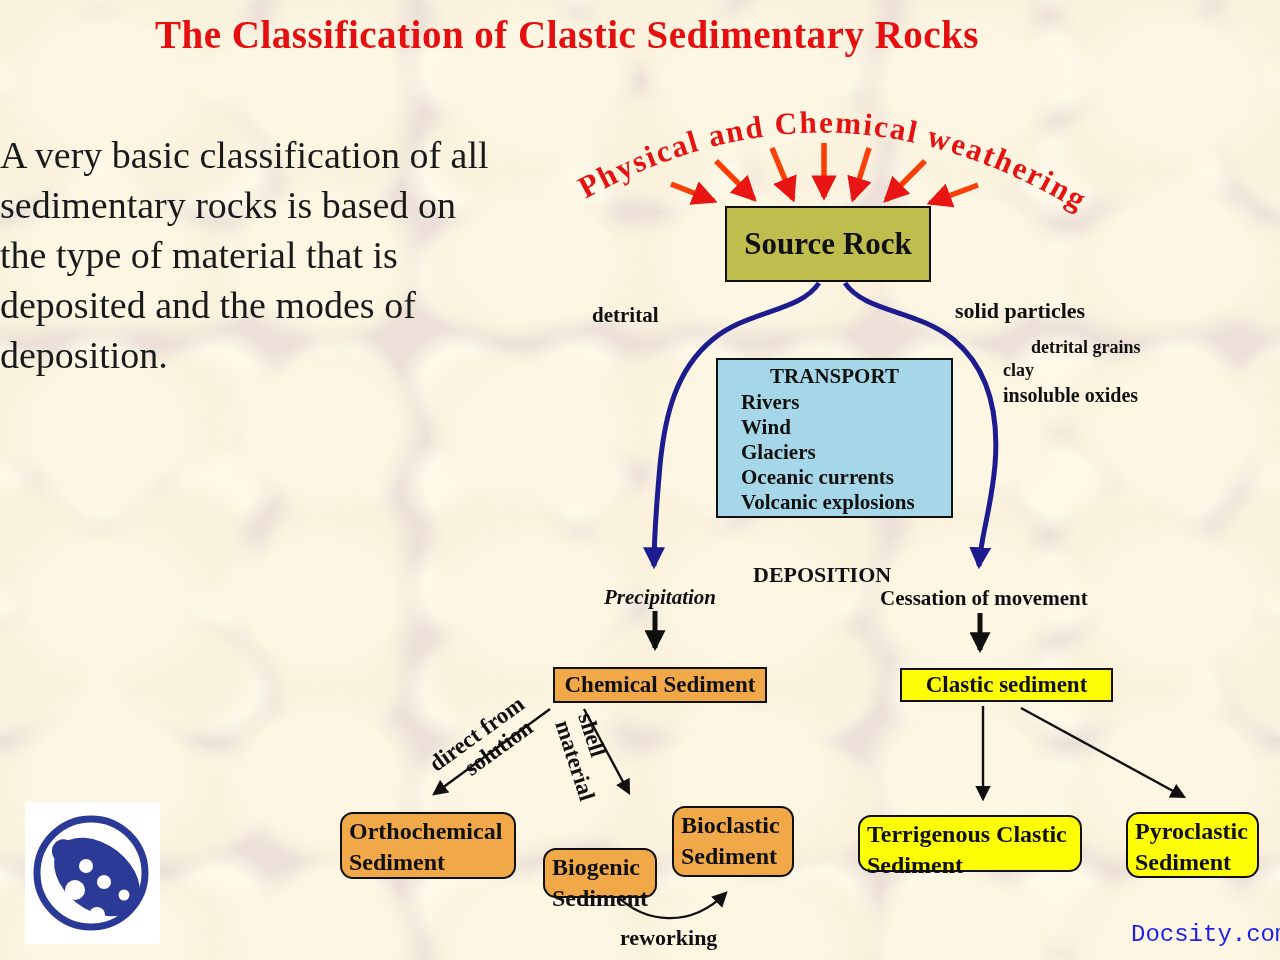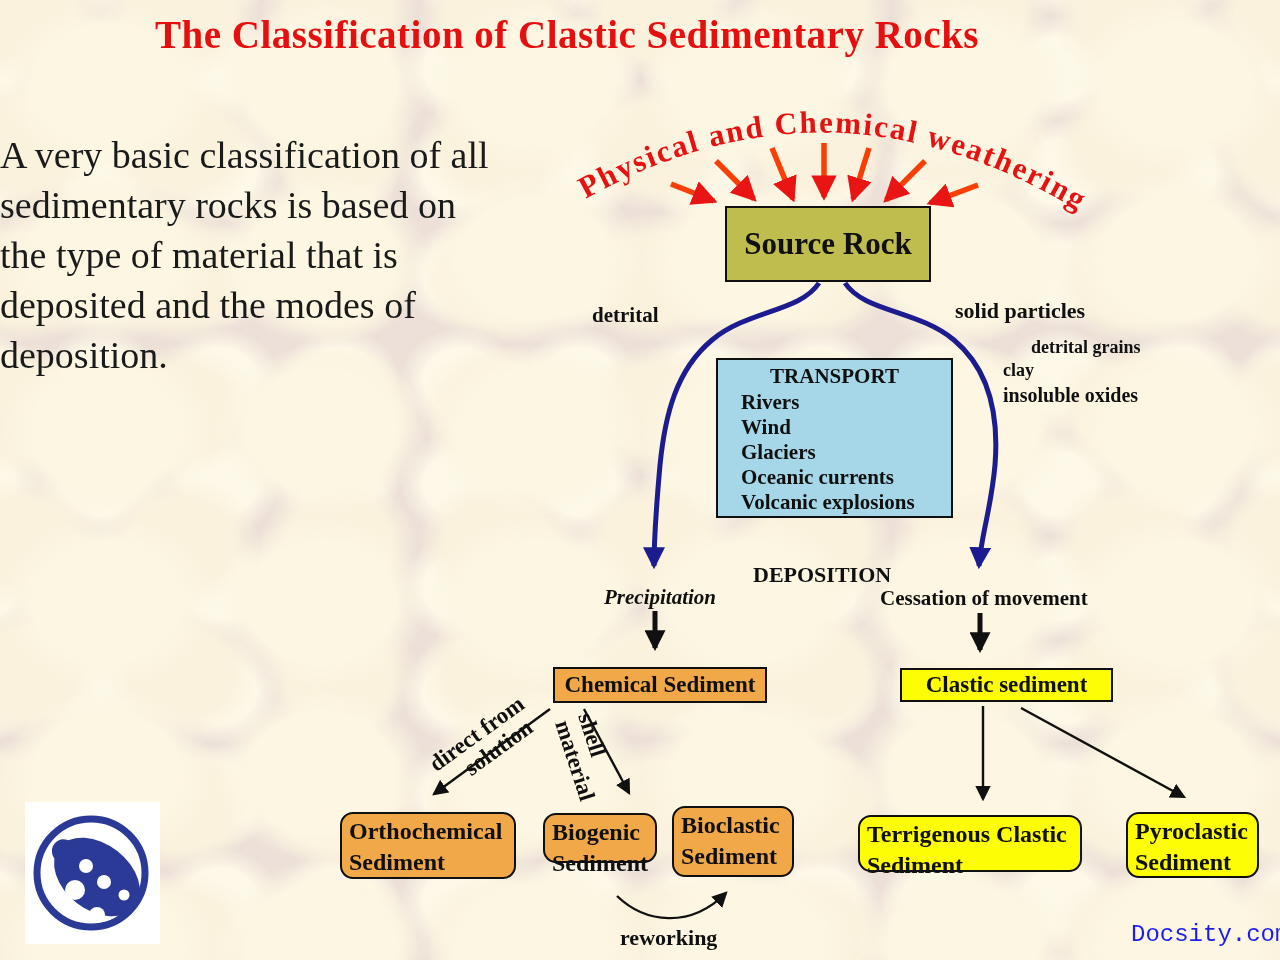--- a/index.html
+++ b/index.html
@@ -39,21 +39,21 @@
   .center-line{display:flex;align-items:center;justify-content:center;text-align:center;}
   .lbl{position:absolute;font-weight:bold;white-space:nowrap;}
   .source-rock{left:725px;top:206px;width:206px;height:76px;font-size:31px;}
   .transport{left:716px;top:358px;width:237px;height:160px;font-size:21px;}
   .transport .t-title{text-align:center;margin-top:4px;}
   .transport ul{list-style:none;margin:1px 0 0 0;padding:0 0 0 23px;line-height:25px;}
   .chem-box{left:553px;top:667px;width:214px;height:36px;font-size:23px;}
   .clastic-box{left:900px;top:668px;width:213px;height:34px;font-size:23px;}
   .wrapbox{font-size:24px;line-height:31px;padding:2px 2px 0 7px;border-radius:13px;}
   .ortho-box{left:340px;top:812px;width:176px;height:67px;}
-  .biogenic-box{left:543px;top:813px;width:114px;height:50px;}
+  .biogenic-box{left:543px;top:848px;width:114px;height:50px;}
   .bioclastic-box{left:672px;top:806px;width:122px;height:71px;}
   .terrigenous-box{left:858px;top:815px;width:224px;height:57px;}
   .pyroclastic-box{left:1126px;top:812px;width:133px;height:66px;}
   .rot{position:absolute;font-weight:bold;font-size:23px;line-height:24px;white-space:nowrap;transform-origin:left top;}
   .rot-direct{left:425px;top:757px;transform:rotate(-36deg);text-align:left;}
   .rot-shell{left:596px;top:710px;transform:rotate(72deg);}
   .logo{position:absolute;left:25px;top:802px;width:135px;height:142px;}
   .watermark{
     position:absolute;left:1131px;top:921px;font-family:Liberation Mono, monospace;
     font-size:24px;color:#1d1dee;cursor:pointer;white-space:nowrap;

